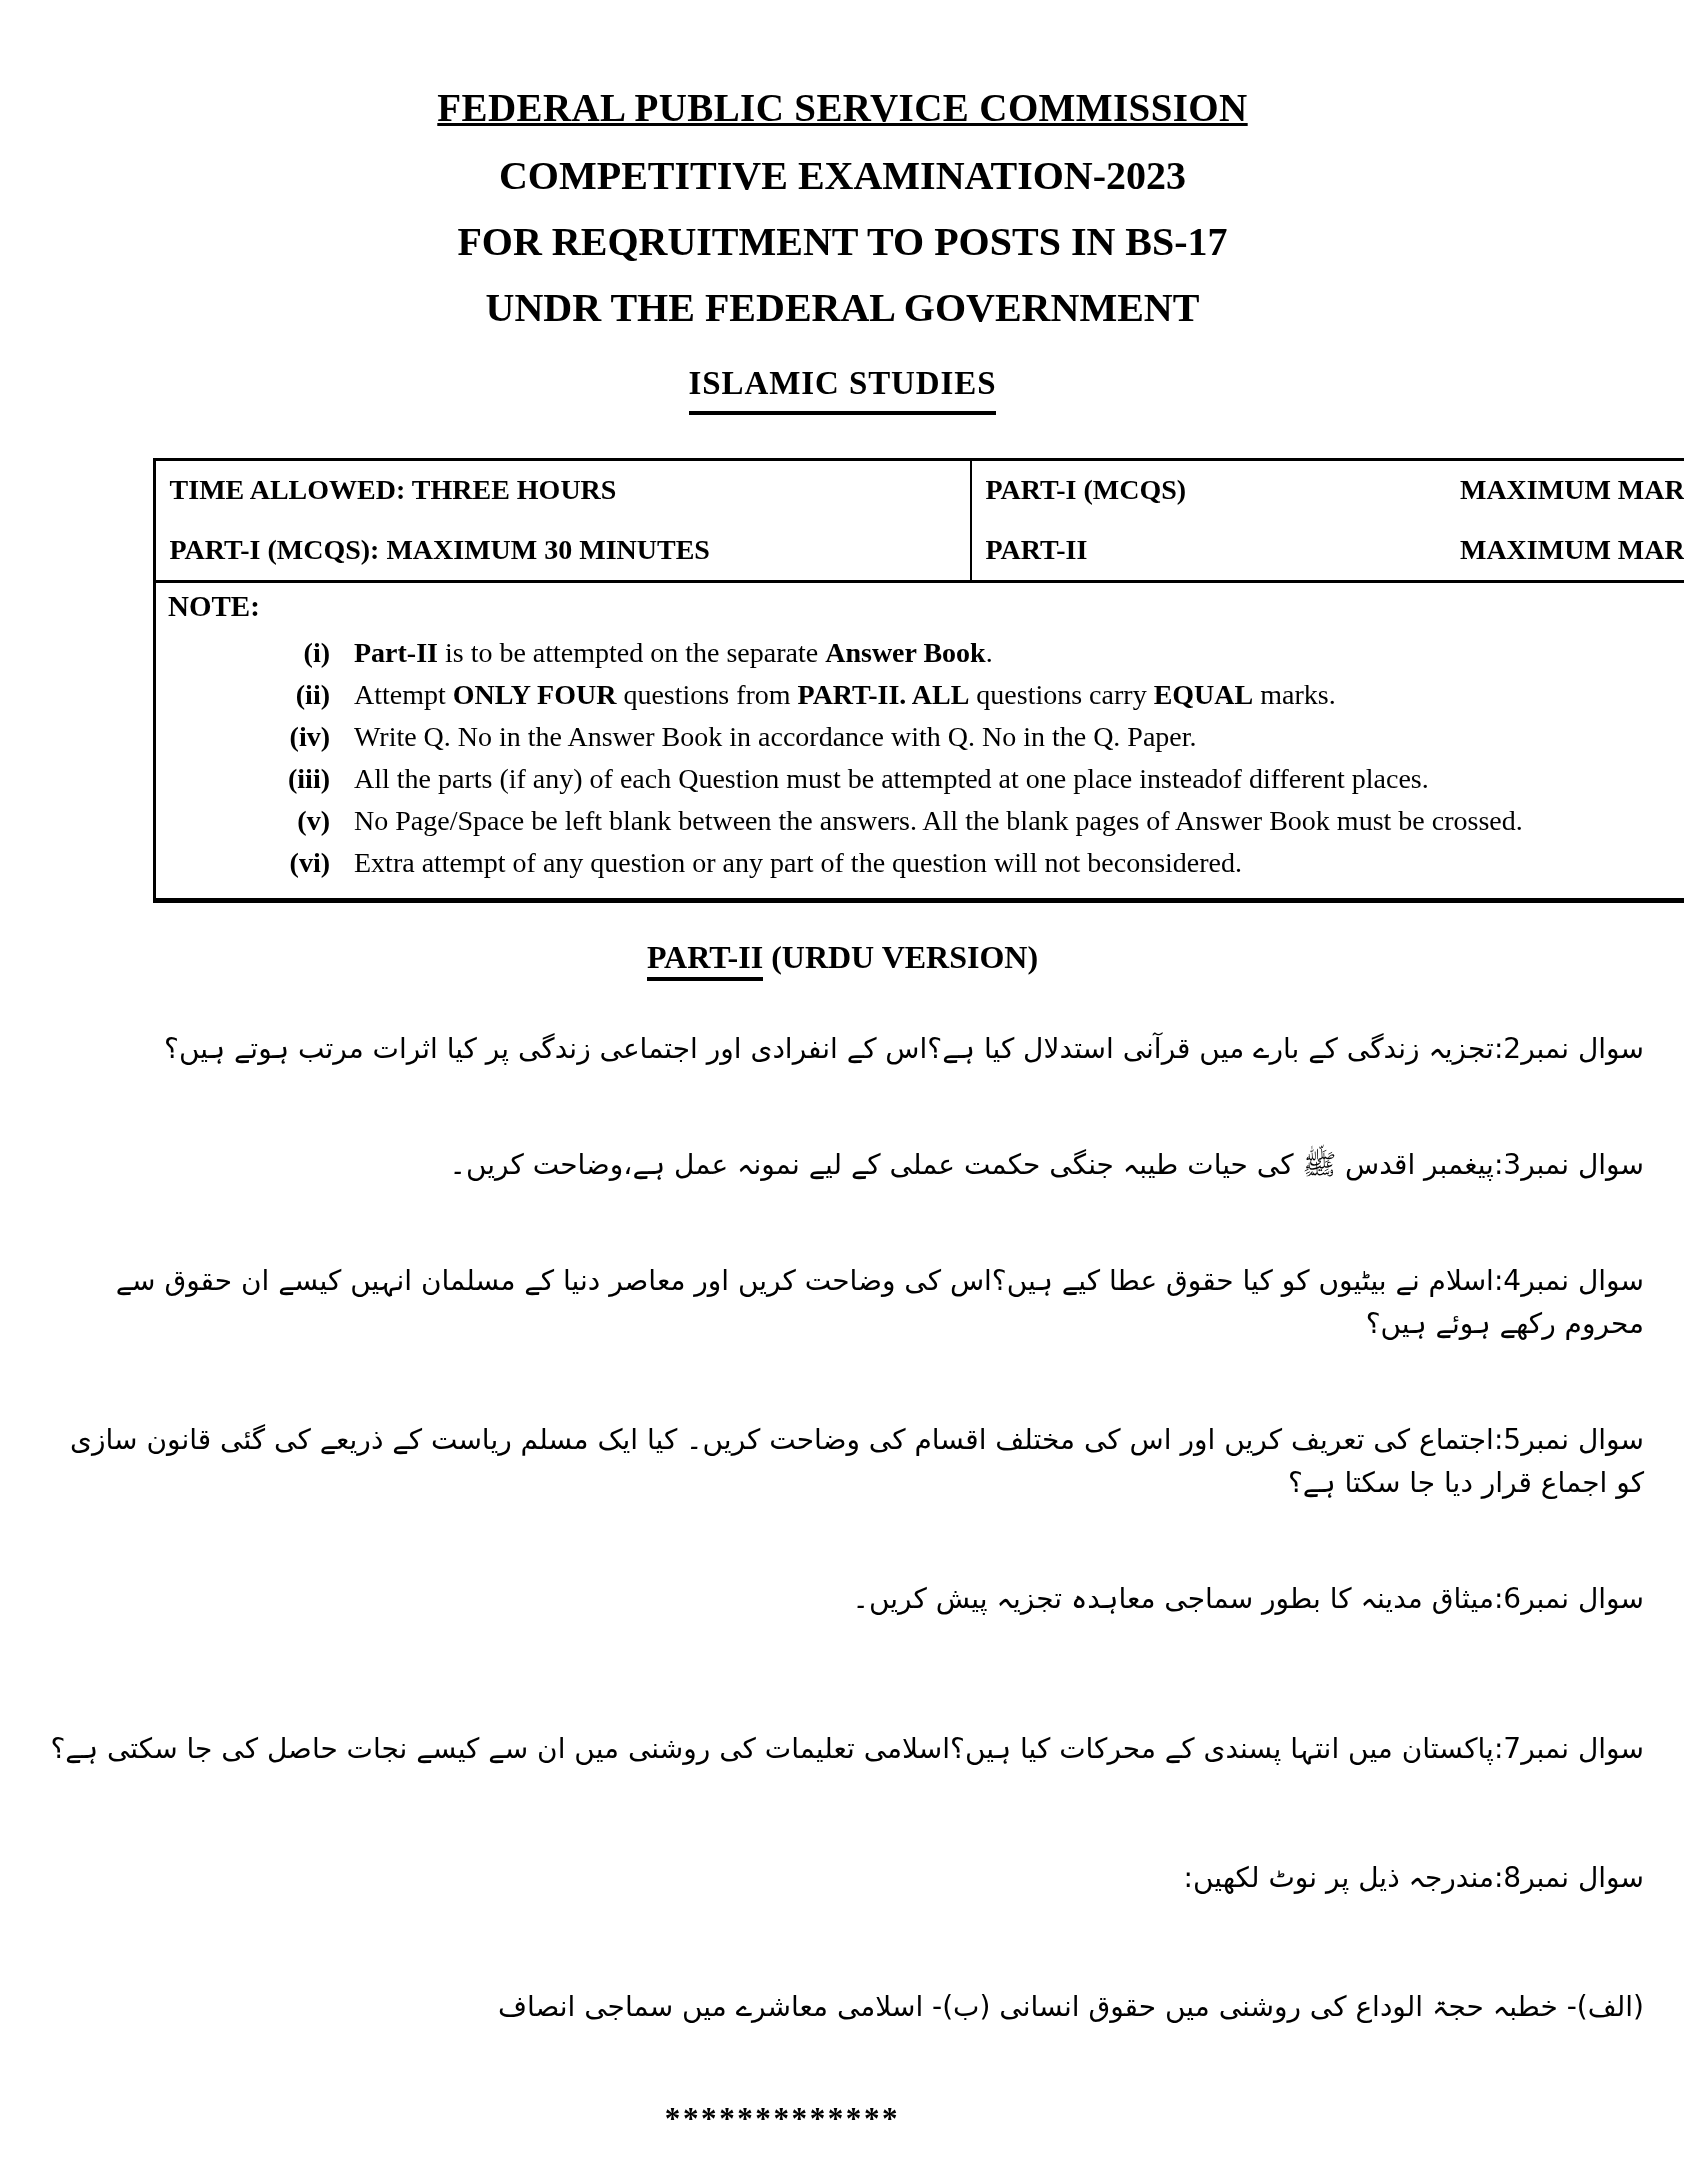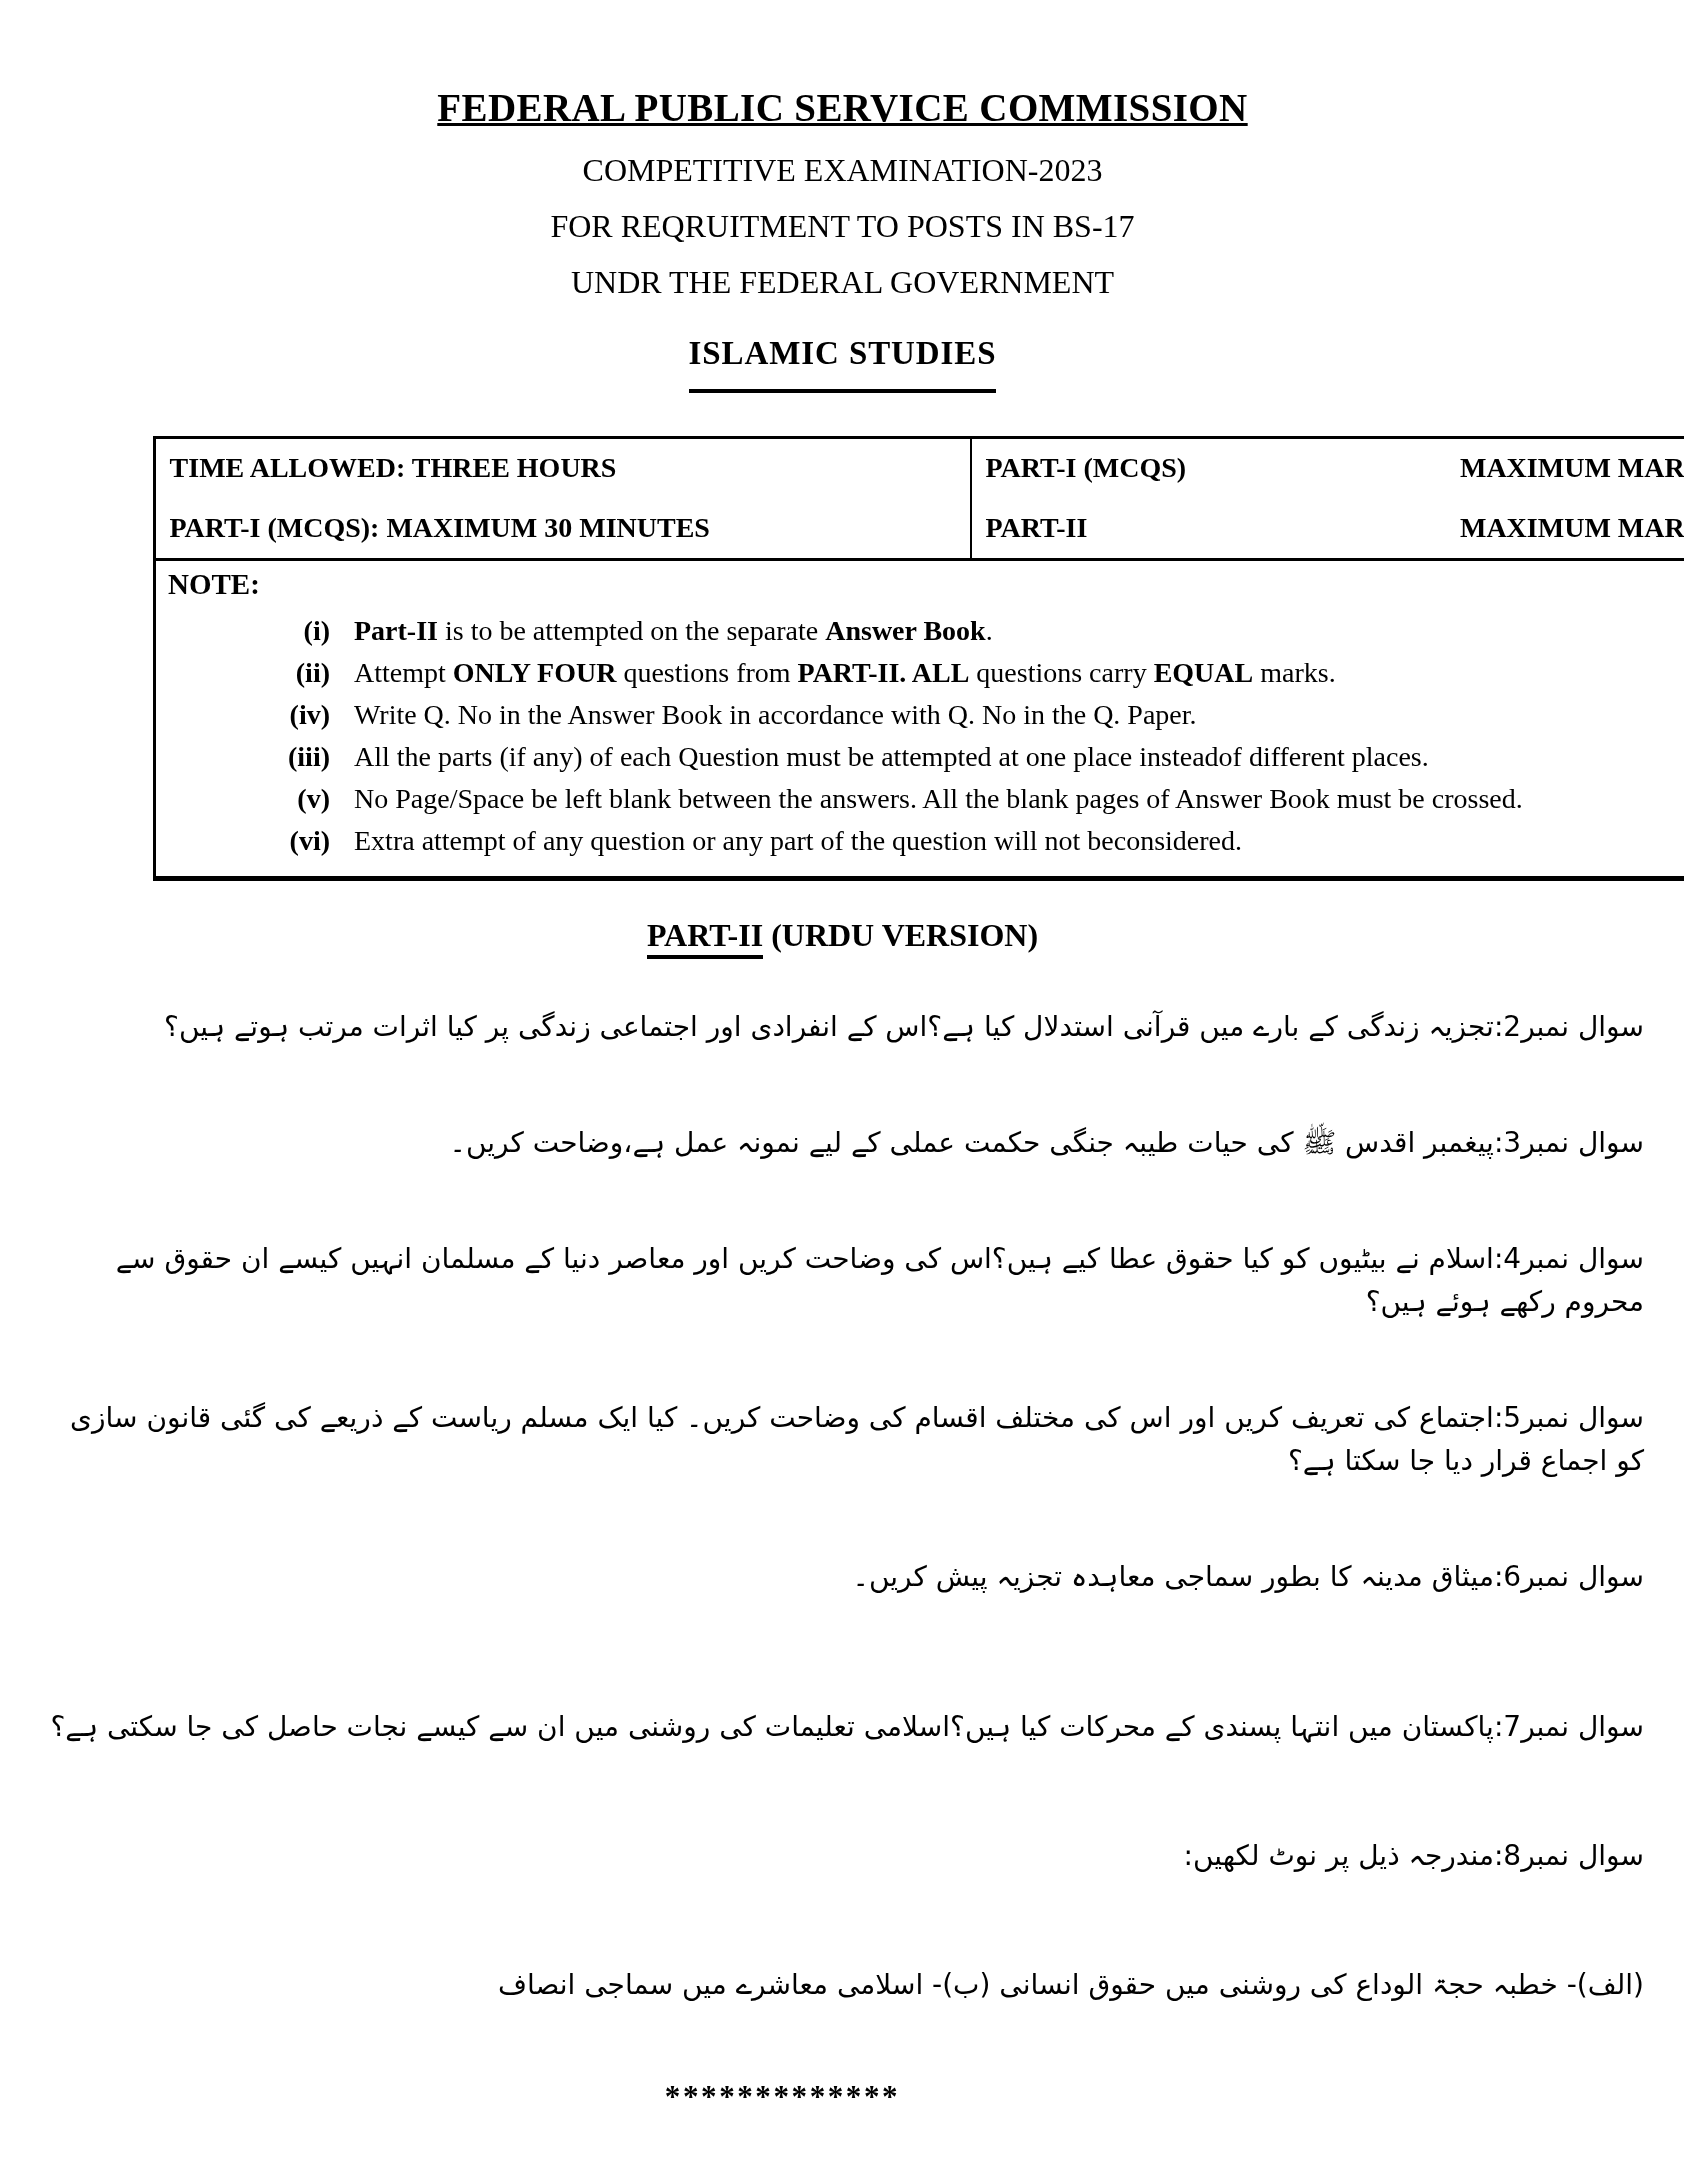--- a/index.html
+++ b/index.html
@@ -17,32 +17,32 @@
   
   .doc-header { text-align: center; }
   .doc-title {
     font-size: 39px;
     font-weight: bold;
     letter-spacing: 0.4px;
     margin-bottom: 22px;
     text-decoration: underline;
   }
   .doc-subline {
-    font-size: 32px;
-    font-weight: normal;
+    font-size: 40px;
+    font-weight: bold;
     margin-bottom: 19px;
   }
   .subject-wrap { margin-top: 34px; margin-bottom: 43px; }
   .subject {
     display: inline-block;
     font-size: 33px;
     font-weight: bold;
     letter-spacing: 0.9px;
     border-bottom: 4.3px solid #000;
-    padding-bottom: 17px;
+    padding-bottom: 9px;
   }
 
   
   .info-box {
     margin-left: 153px;
     width: 1634px;
     border: 3.4px solid #000;
     border-bottom-width: 5.1px;
   }
   .info-grid {

